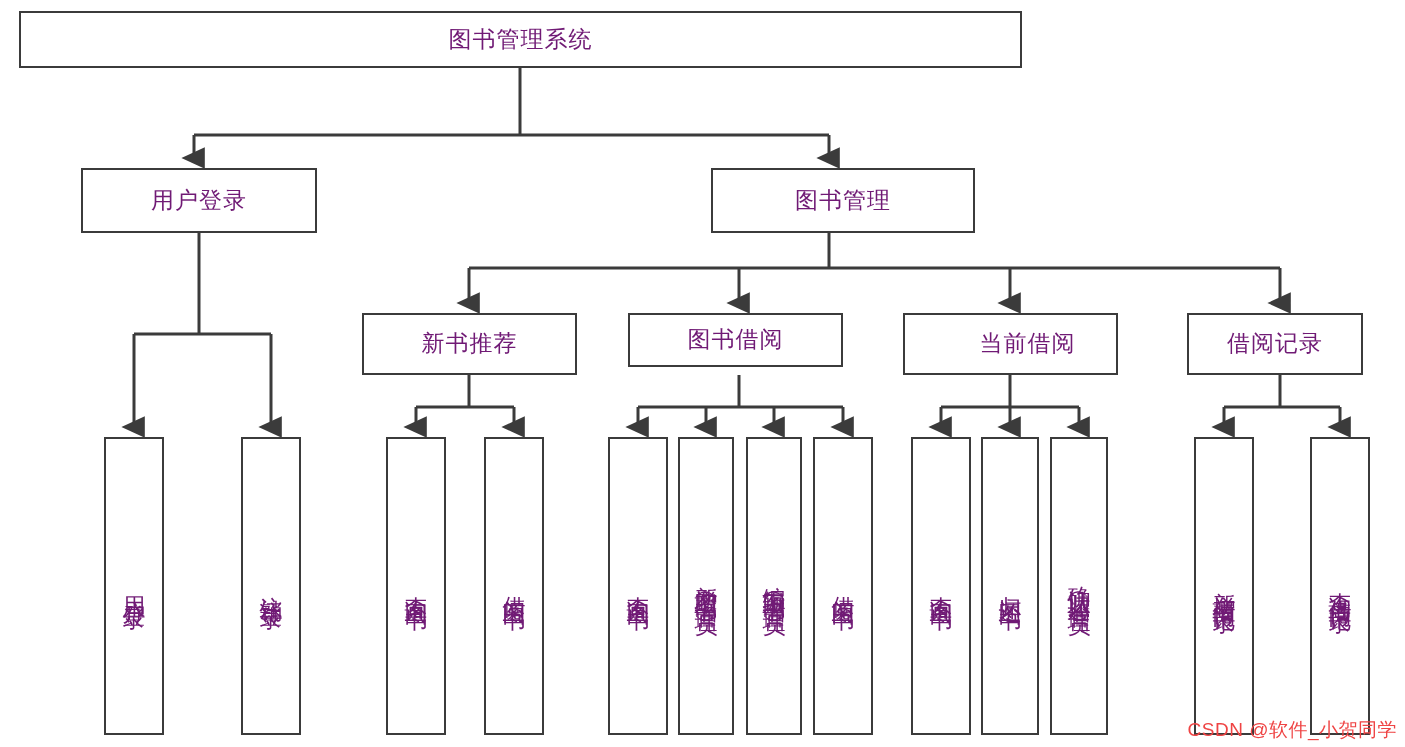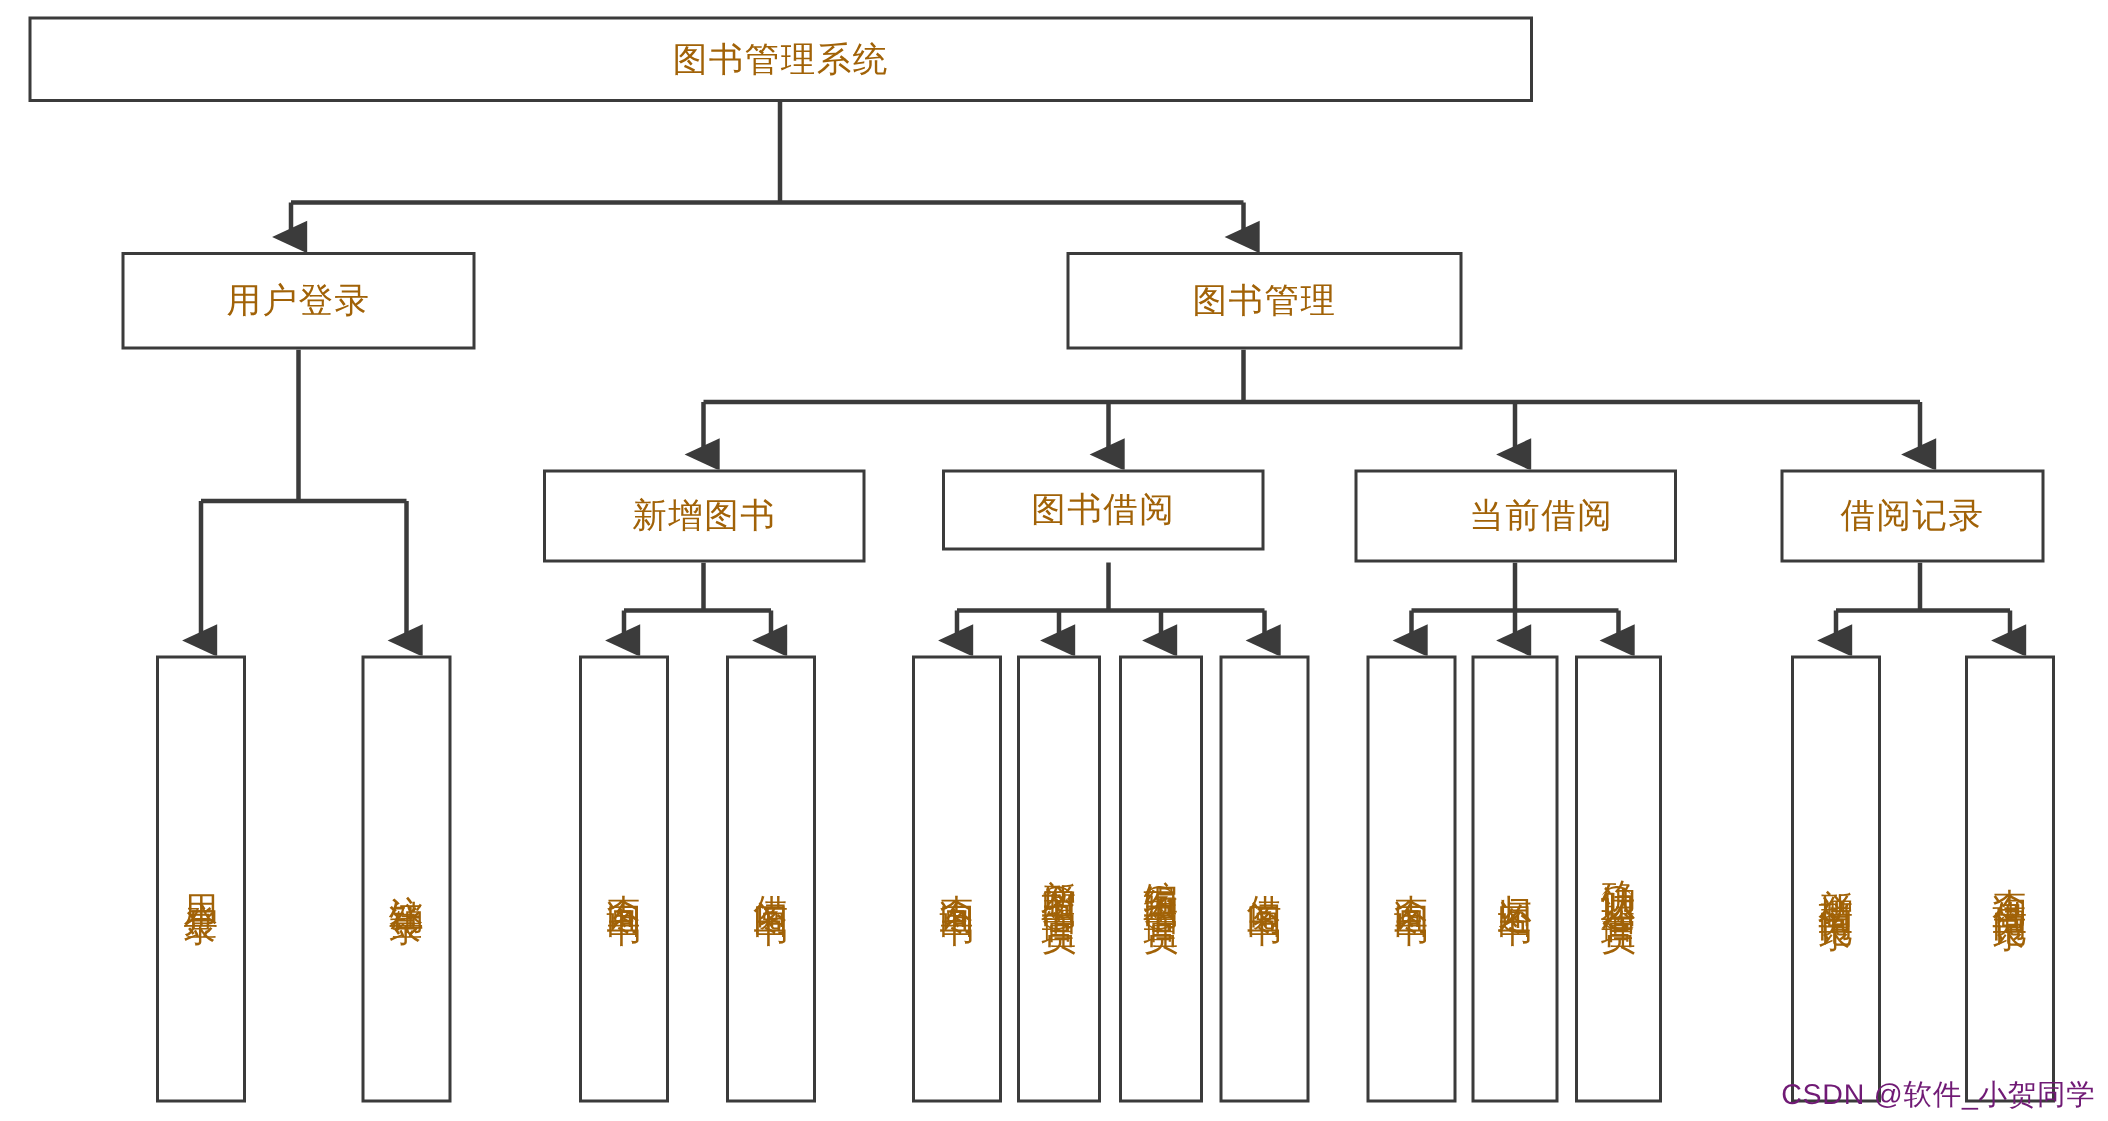--- a/index.html
+++ b/index.html
@@ -27,21 +27,21 @@
   }
   .node {
     position: absolute;
     box-sizing: border-box;
     background: #ffffff;
     border: 2px solid #3b3b3b;
     display: flex;
     align-items: center;
     justify-content: center;
     text-align: center;
-    color: #a16207;
+    color: #701a75;
   }
   .node-h {
     font-size: 23px;
     line-height: 1.2;
     letter-spacing: 1px;
   }
   .node-v {
     writing-mode: vertical-rl;
     text-orientation: upright;
     font-size: 23px;
@@ -53,21 +53,21 @@
     writing-mode: vertical-rl;
     text-orientation: upright;
     display: block;
     max-height: 100%;
   }
   .watermark {
     position: absolute;
     right: 8px;
     bottom: 4px;
     font-size: 19px;
-    color: #701a75;
+    color: #ef4444;
     white-space: nowrap;
     letter-spacing: 0.5px;
   }
 </style>
 </head>
 <body>
 
 <div id="diagram-root">
 
   <svg class="edges" viewBox="0 0 1405 747" xmlns="http://www.w3.org/2000/svg">
@@ -128,21 +128,21 @@
   </div>
 
   <div class="node node-h" style="left:81px; top:168px; width:236px; height:65px;">
     <span>用户登录</span>
   </div>
   <div class="node node-h" style="left:711px; top:168px; width:264px; height:65px;">
     <span>图书管理</span>
   </div>
 
   <div class="node node-h" style="left:362px; top:313px; width:215px; height:62px;">
-    <span>新增图书</span>
+    <span>新书推荐</span>
   </div>
   <div class="node node-h" style="left:628px; top:313px; width:215px; height:54px;">
     <span>图书借阅</span>
   </div>
   <div class="node node-h" style="left:903px; top:313px; width:215px; height:62px;padding-left:34px;">
     <span>当前借阅</span>
   </div>
   <div class="node node-h" style="left:1187px; top:313px; width:176px; height:62px;">
     <span>借阅记录</span>
   </div>

